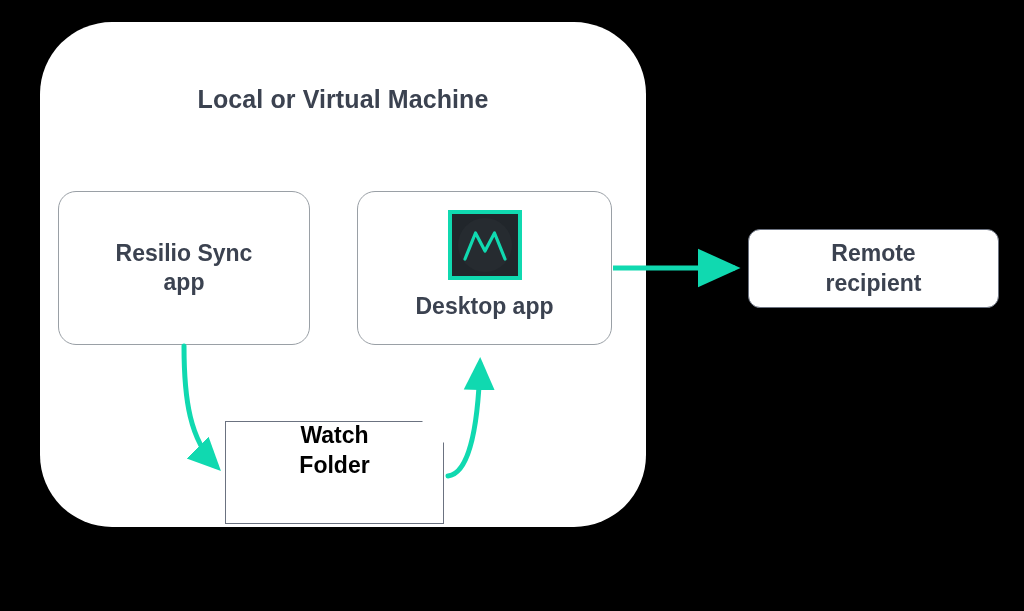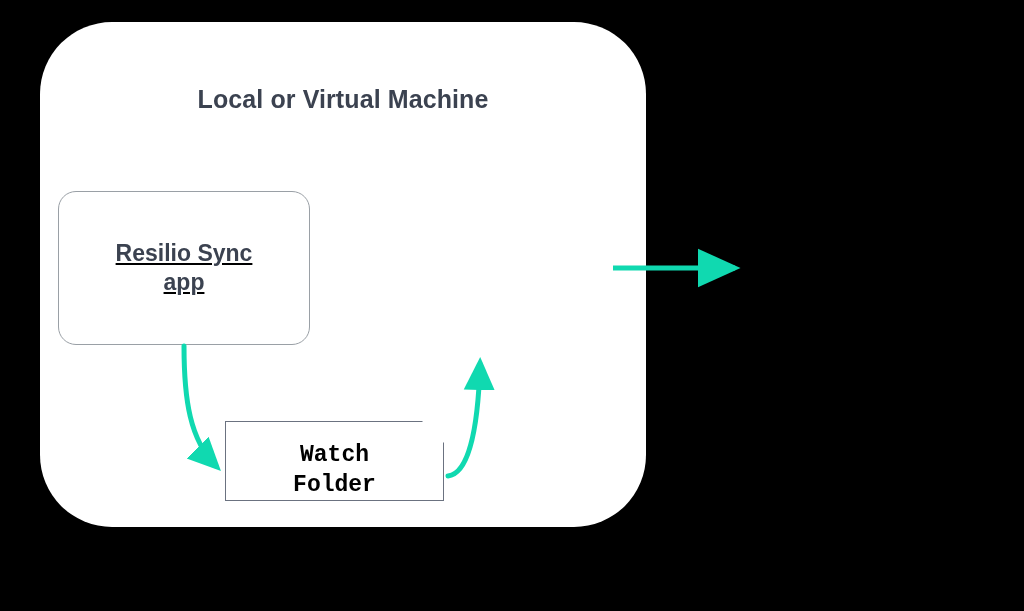--- a/index.html
+++ b/index.html
@@ -44,21 +44,20 @@
   .node-box {
     position: absolute;
     background: #ffffff;
     border: 1.6px solid #9aa0a6;
     border-radius: 18px;
     box-sizing: border-box;
     display: flex;
     flex-direction: column;
     align-items: center;
     justify-content: center;
-    text-decoration: underline;
   }
   .node-label {
     font-size: 23px;
     font-weight: bold;
     color: #3b4250;
     text-align: center;
     line-height: 1.28;
     white-space: pre-line;
   }
 
@@ -117,25 +116,24 @@
     border: 1.6px solid #6b7280;
     border-radius: 12px;
   }
 
   
   #watch-folder {
     position: absolute;
     left: 225px;
     top: 421px;
     width: 219px;
-    height: 80px;
+    height: 103px;
     display: flex;
-    align-items: flex-end;
+    align-items: flex-start;
     justify-content: center;
-    font-family: Liberation Mono, monospace;
   }
   #watch-folder .folder-shape {
     position: absolute;
     inset: 0;
     background: #ffffff;
     border: 1.8px solid #6b7280;
     box-sizing: border-box;
     clip-path: polygon(0 0, calc(100% - 22px) 0, 100% 22px, 100% 100%, 0 100%);
   }
   #watch-folder .folder-label {
@@ -167,27 +165,40 @@
 
   <div class="machine-container">
     <div class="machine-title">Local or Virtual Machine</div>
   </div>
 
   <div class="node-box" id="resilio-box">
     <div class="node-label">Resilio Sync
 app</div>
   </div>
 
+  <div class="node-box" id="desktop-box">
+    <div class="app-logo">
+      <div class="logo-circle"></div>
+      <svg width="46" height="34" viewBox="0 0 46 34" aria-hidden="true">
+        <path d="M3 31 L13.5 5 L23 23 L32.5 5 L43 31" fill="none" stroke="#10d9b0" stroke-width="3.2" stroke-linecap="round" stroke-linejoin="round"></path>
+      </svg>
+    </div>
+    <div class="node-label">Desktop app</div>
+  </div>
 
   <div id="watch-folder">
     <div class="folder-shape"></div>
     <div class="folder-label">Watch
 Folder</div>
   </div>
 
+  <div class="node-box" id="remote-box">
+    <div class="node-label">Remote
+recipient</div>
+  </div>
 
   <svg id="connectors" viewBox="0 0 1024 611">
     <defs>
       <marker id="arrow-right" markerWidth="9" markerHeight="9" refX="7.5" refY="4.5" orient="auto" markerUnits="strokeWidth">
         <path d="M0,0.6 L8.6,4.5 L0,8.4 z" fill="#10d9b0"></path>
       </marker>
       <marker id="arrow-curve-a" markerWidth="7" markerHeight="7" refX="5.2" refY="3.5" orient="auto" markerUnits="strokeWidth">
         <path d="M0,0.4 L6.6,3.5 L0,6.6 z" fill="#10d9b0"></path>
       </marker>
       <marker id="arrow-curve-b" markerWidth="7" markerHeight="7" refX="5.2" refY="3.5" orient="auto" markerUnits="strokeWidth">

